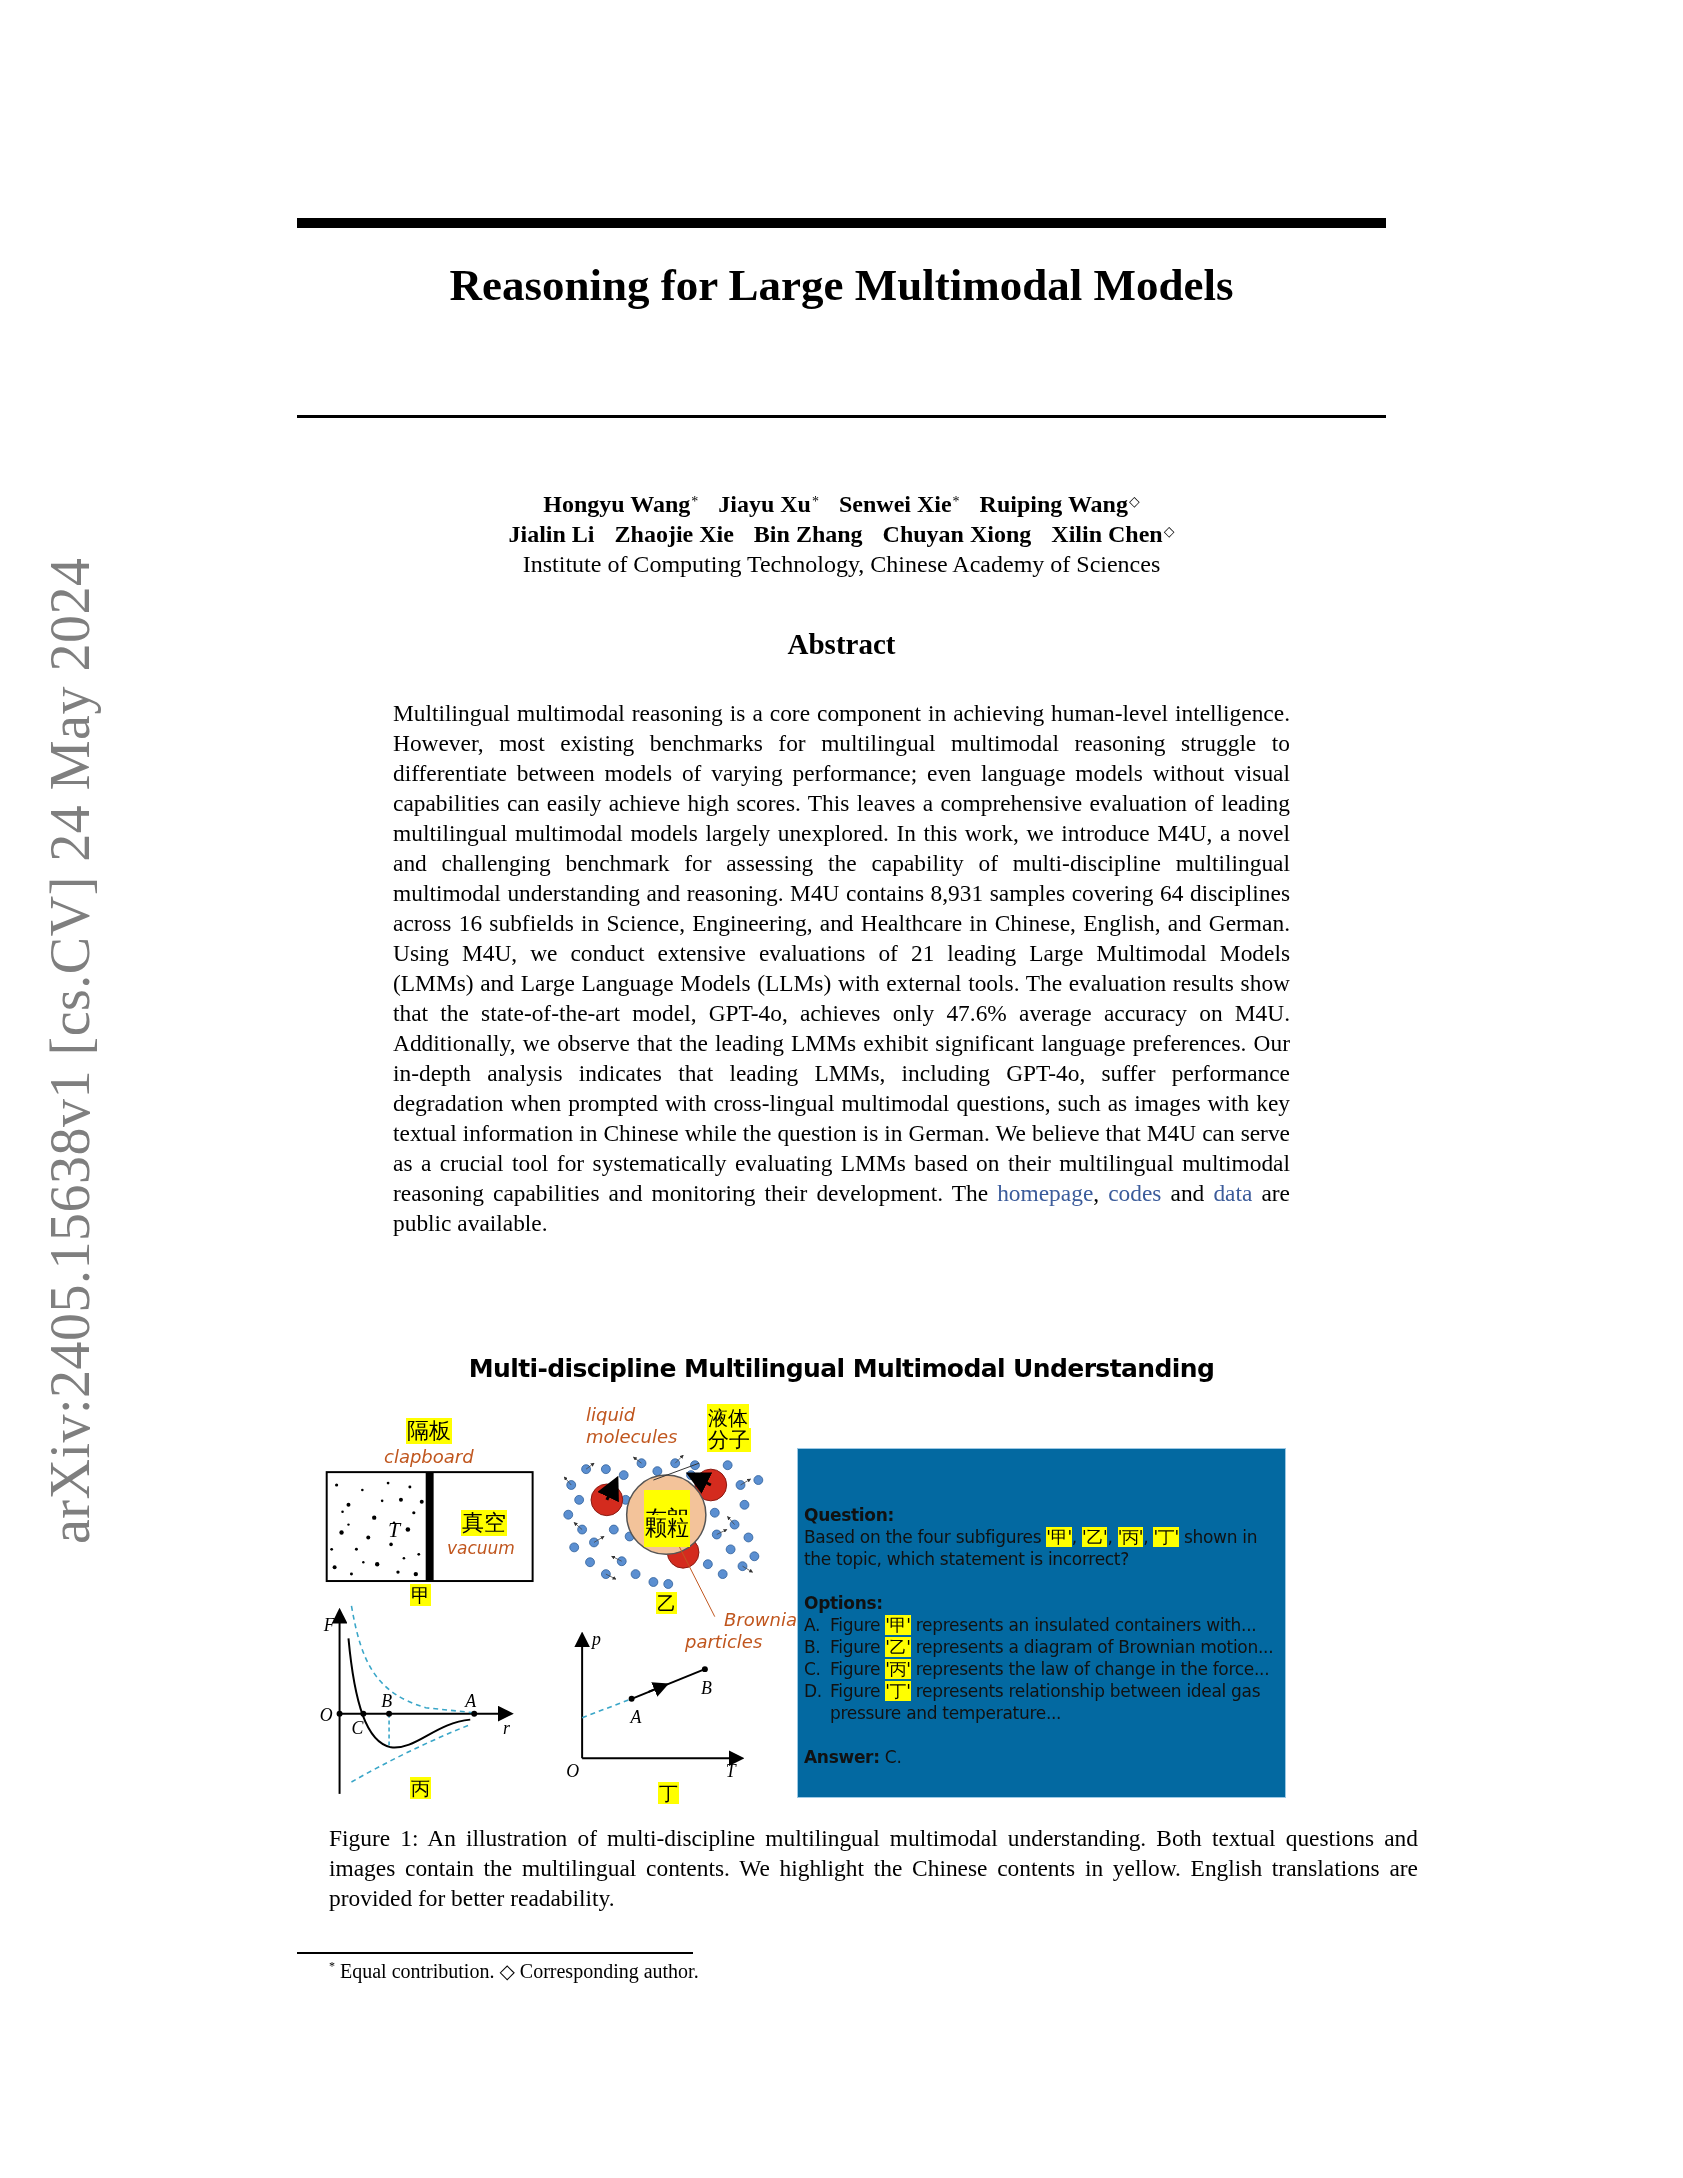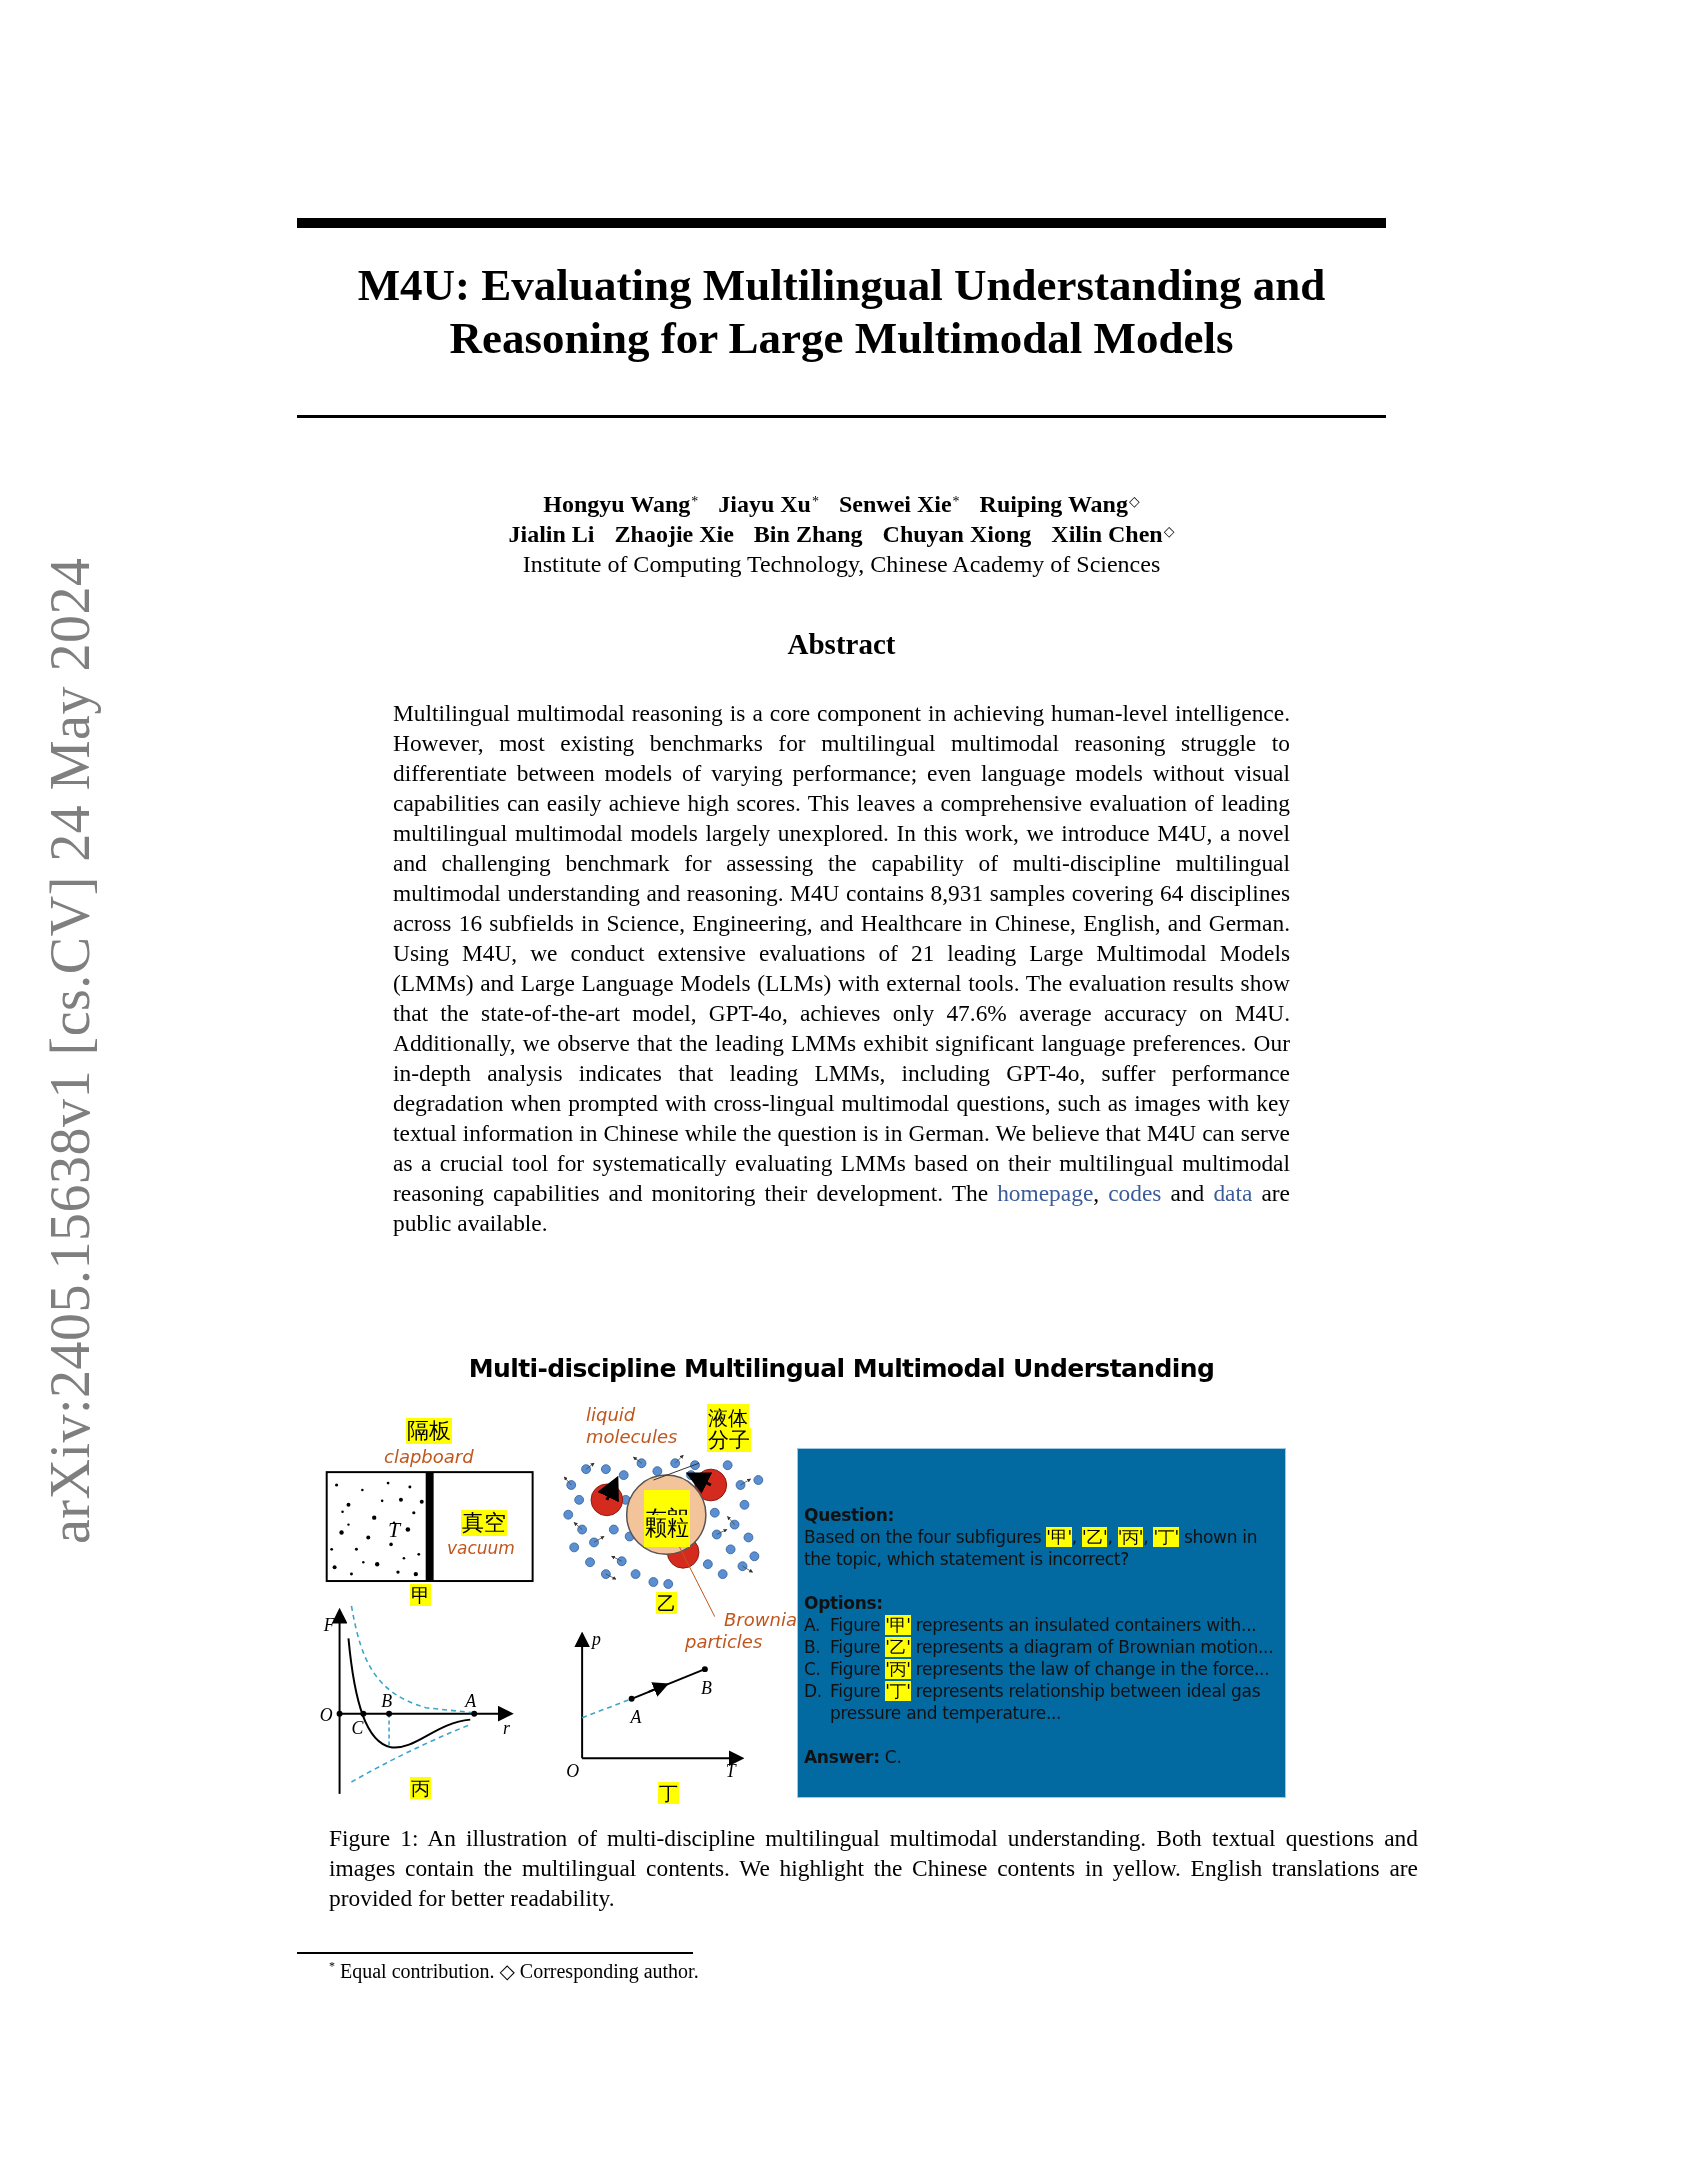--- a/index.html
+++ b/index.html
@@ -29,21 +29,20 @@
   .footnote { left:329px; top:1959px; font-size:20px; }
   .footnote sup { font-size:12px; vertical-align:top; }
 </style>
 </head>
 <body>
 
 <div class="abs arxiv">arXiv:2405.15638v1  [cs.CV]  24 May 2024</div>
 
 <div class="abs rule-thick"></div>
 <div class="abs title">
-  <div>M4U: Evaluating Multilingual Understanding and</div>
   <div>Reasoning for Large Multimodal Models</div>
 </div>
 <div class="abs rule-thin"></div>
 
 <div class="abs authors">
   <div class="names">
     <span>Hongyu Wang</span><sup>*</sup><span class="gap"></span>
     <span>Jiayu Xu</span><sup>*</sup><span class="gap"></span>
     <span>Senwei Xie</span><sup>*</sup><span class="gap"></span>
     <span>Ruiping Wang</span><sup>◇</sup>

